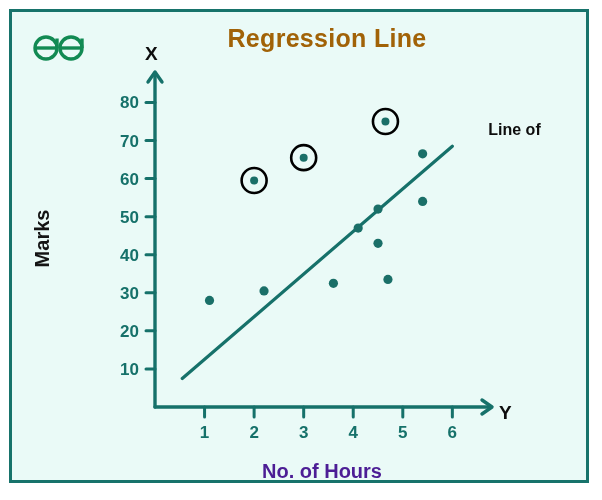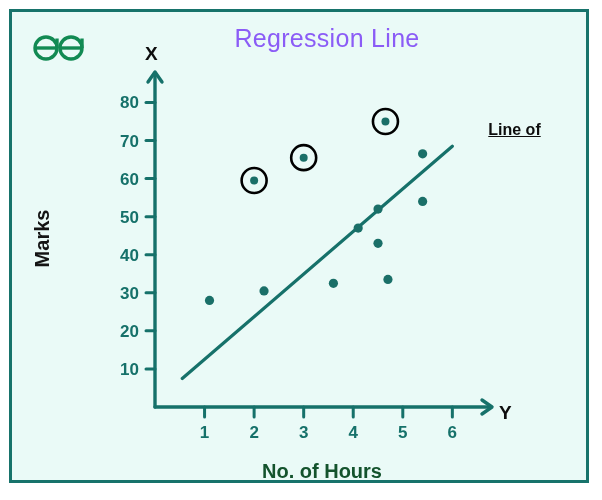--- a/index.html
+++ b/index.html
@@ -8,36 +8,36 @@
     font-family:"Liberation Sans", sans-serif;
     overflow:hidden;
   }
   #frame{
     position:absolute;left:9px;top:9px;width:580px;height:474px;
     background:#eafaf7;border:3px solid #17736b;box-sizing:border-box;
   }
   #logo{position:absolute;left:16px;top:17px;width:62px;height:38px;}
   #title{
     position:absolute;left:150px;top:12px;width:330px;text-align:center;
-    font-size:25px;font-weight:normal;color:#8b5cf6;letter-spacing:.3px;
+    font-size:25px;font-weight:bold;color:#a16207;letter-spacing:.3px;
   }
   #ylabel{
     position:absolute;left:-20px;top:215px;width:100px;text-align:center;
     font-size:20px;font-weight:bold;color:#141414;
     transform:rotate(-90deg);transform-origin:center center;
   }
   #xlabel{
     position:absolute;left:175px;top:448px;width:270px;text-align:center;
-    font-size:20px;font-weight:bold;color:#14532d;
+    font-size:20px;font-weight:bold;color:#4c1d95;
   }
   #axisX-letter{position:absolute;left:133px;top:31px;font-size:19px;font-weight:600;color:#0d0d0d;}
   #axisY-letter{position:absolute;left:487px;top:390px;font-size:19px;font-weight:600;color:#0d0d0d;}
   #annot{
     position:absolute;left:425px;top:108px;width:155px;text-align:center;
-    font-size:16px;font-weight:bold;color:#0d0d0d;line-height:1.25;text-decoration:underline;
+    font-size:16px;font-weight:bold;color:#0d0d0d;line-height:1.25;
   }
   svg{position:absolute;left:0;top:0;}
   .tick-lbl{font-family:"Liberation Sans",sans-serif;font-size:17px;font-weight:bold;fill:#16716a;}
 </style>
 </head>
 <body>
 
 <div id="frame">
 
   <div id="logo">

